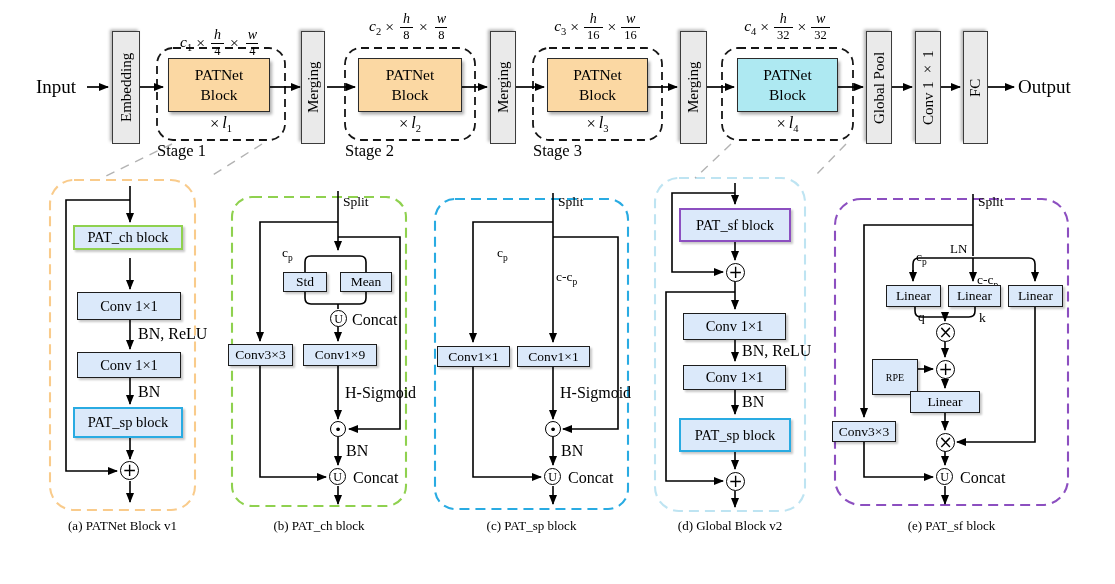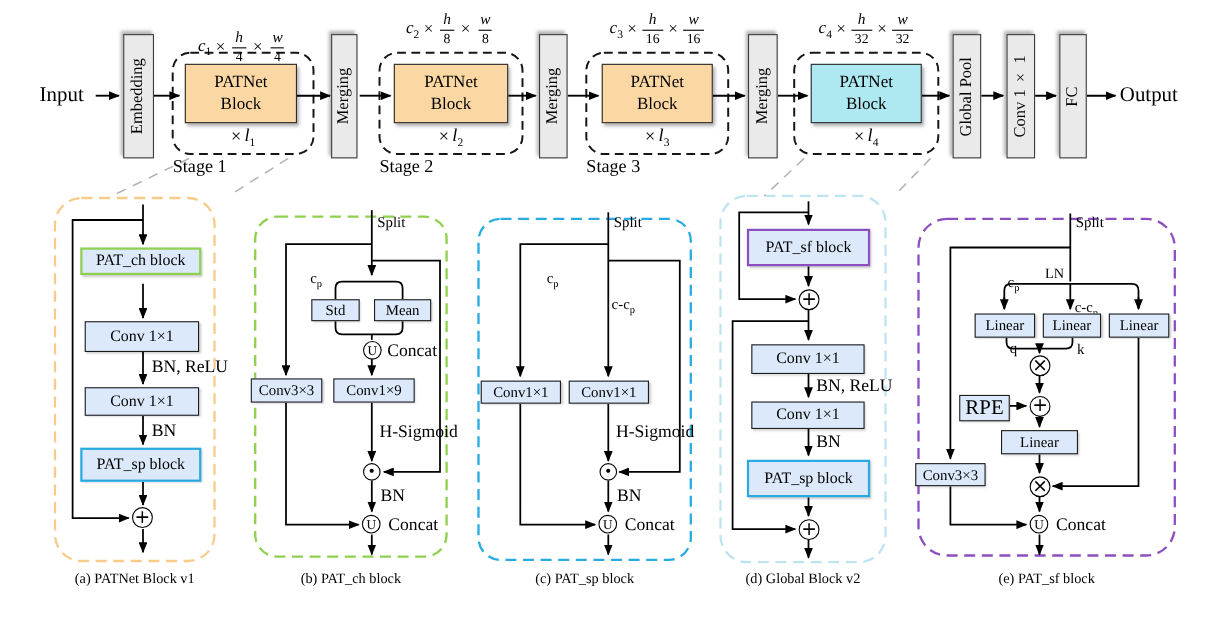--- a/index.html
+++ b/index.html
@@ -330,21 +330,21 @@
   <div class="sl" style="left:978px;top:194px;font-size:13.5px;">Split</div>
   <div class="ml" style="left:977px;top:226px;"><span>c-c</span><sub>p</sub></div>
   <div class="sl" style="left:950px;top:241px;font-size:13px;">LN</div>
   <div class="ml" style="left:918px;top:263px;">q</div>
   <div class="ml" style="left:979px;top:264px;">k</div>
   <div class="ml" style="left:1040px;top:246px;">v</div>
   <div class="nb" style="left:886px;top:285px;width:55px;height:22px;font-size:13.5px;">Linear</div>
   <div class="nb" style="left:948px;top:285px;width:53px;height:22px;font-size:13.5px;">Linear</div>
   <div class="nb" style="left:1008px;top:285px;width:55px;height:22px;font-size:13.5px;">Linear</div>
   <div class="op mul" style="left:936px;top:323px;">×</div>
-  <div class="nb" style="left:872px;top:359px;width:46px;height:24px;font-size:19px;">RPE</div>
+  <div class="nb" style="left:872px;top:359px;width:46px;height:36px;font-size:10px;">RPE</div>
   <div class="op add" style="left:936px;top:360px;">+</div>
   <div class="nb" style="left:910px;top:391px;width:70px;height:22px;font-size:13.5px;">Linear</div>
   <div class="op mul" style="left:936px;top:433px;">×</div>
   <div class="nb" style="left:832px;top:421px;width:64px;height:21px;font-size:13.5px;">Conv3×3</div>
   <div class="op uni" style="left:936px;top:468px;">U</div>
   <div class="sl" style="left:960px;top:469px;">Concat</div>
   <div class="cap" style="left:835px;top:518px;width:233px;">(e) PAT_sf block</div>
 
 </div>
 

